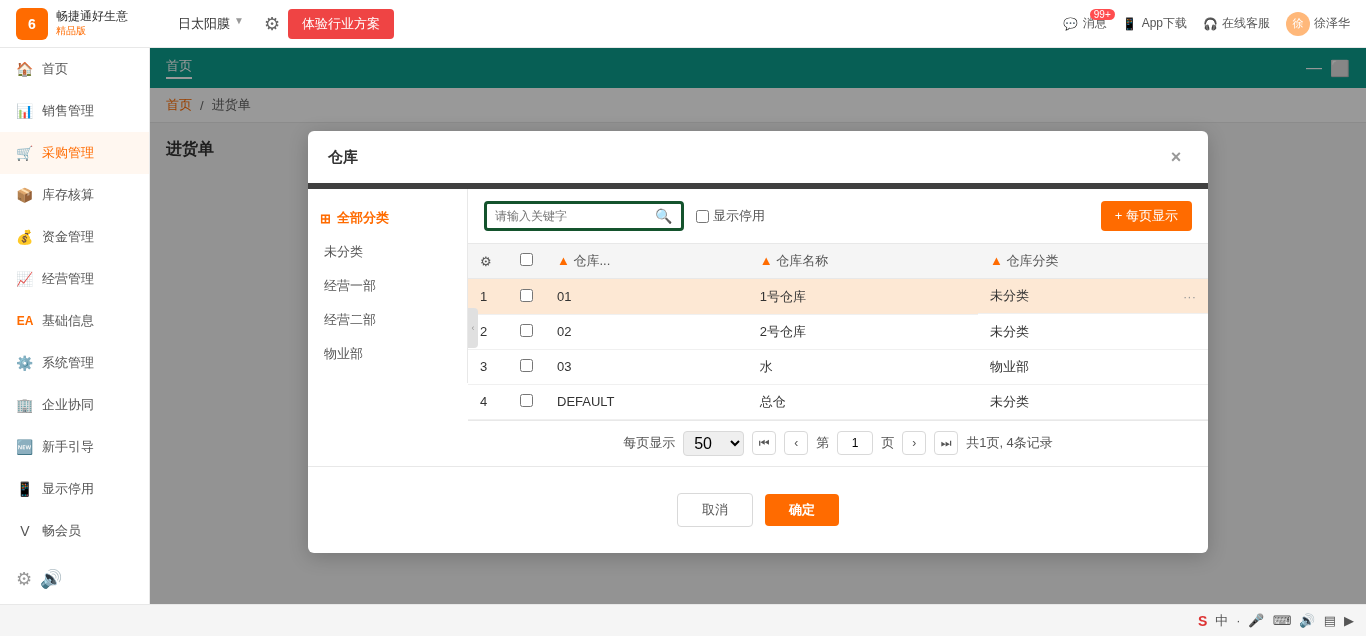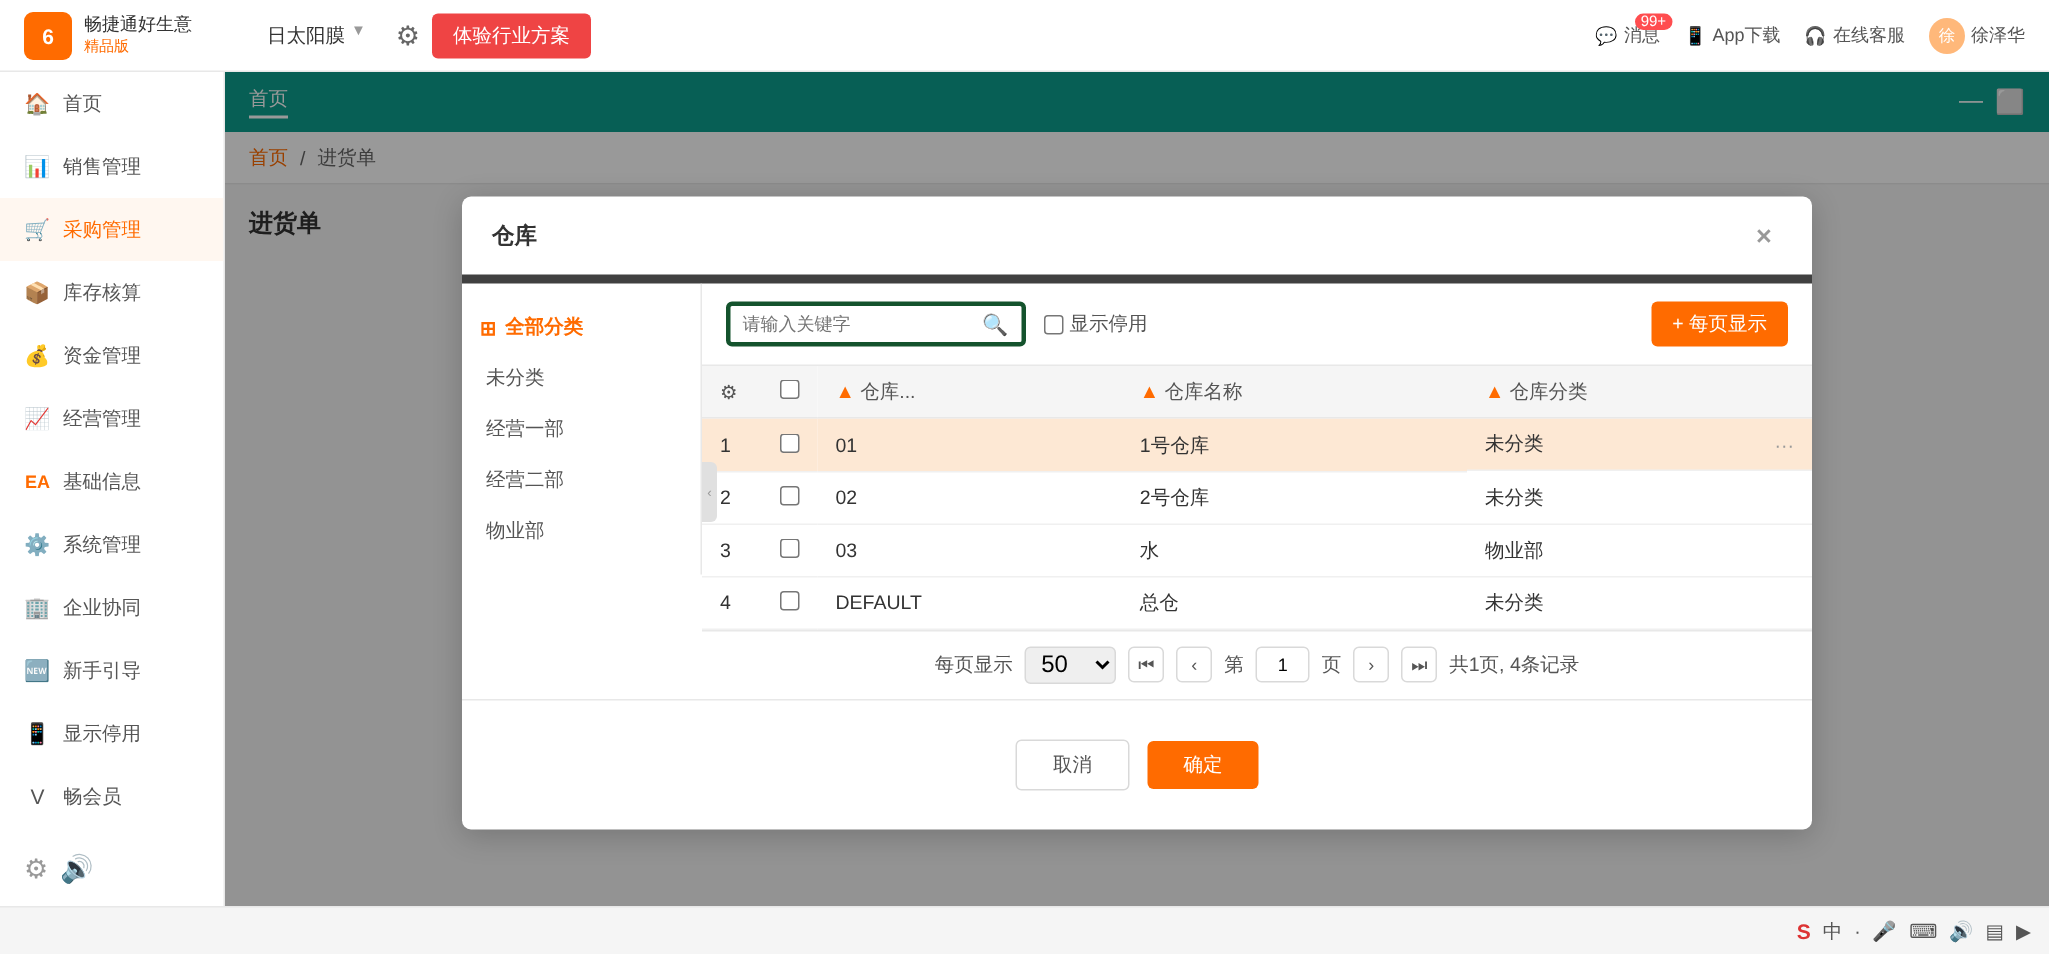--- a/index.html
+++ b/index.html
@@ -223,21 +223,21 @@
       border-top: 1px solid #e8e8e8;
     }
     .cancel-btn {
       background: #fff; border: 1px solid #d9d9d9;
       border-radius: 4px; padding: 7px 24px;
       font-size: 13px; cursor: pointer; color: #555;
     }
     .confirm-btn {
       background: #ff6b00; border: none;
       border-radius: 4px; padding: 7px 24px;
-      font-size: 13px; cursor: pointer; color: #fff;
+      font-size: 13px; cursor: pointer; color: #fff; font-weight: bold;
     }
 
     
     .bottom-bar {
       position: fixed; bottom: 0; left: 0; right: 0;
       height: 32px; background: #f5f5f5;
       border-top: 1px solid #e8e8e8;
       display: flex; align-items: center; justify-content: flex-end;
       padding: 0 12px; gap: 8px; z-index: 200;
     }

